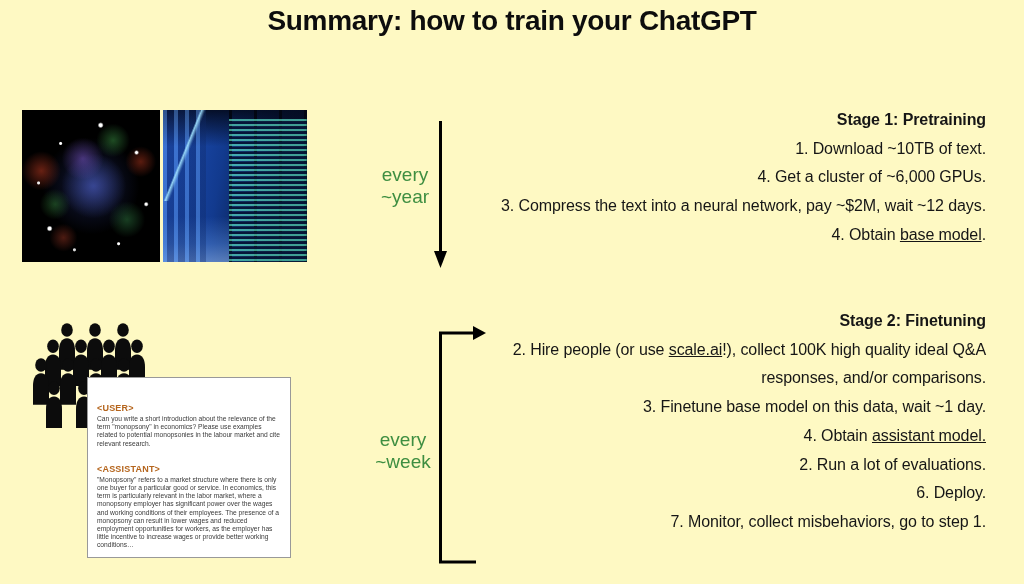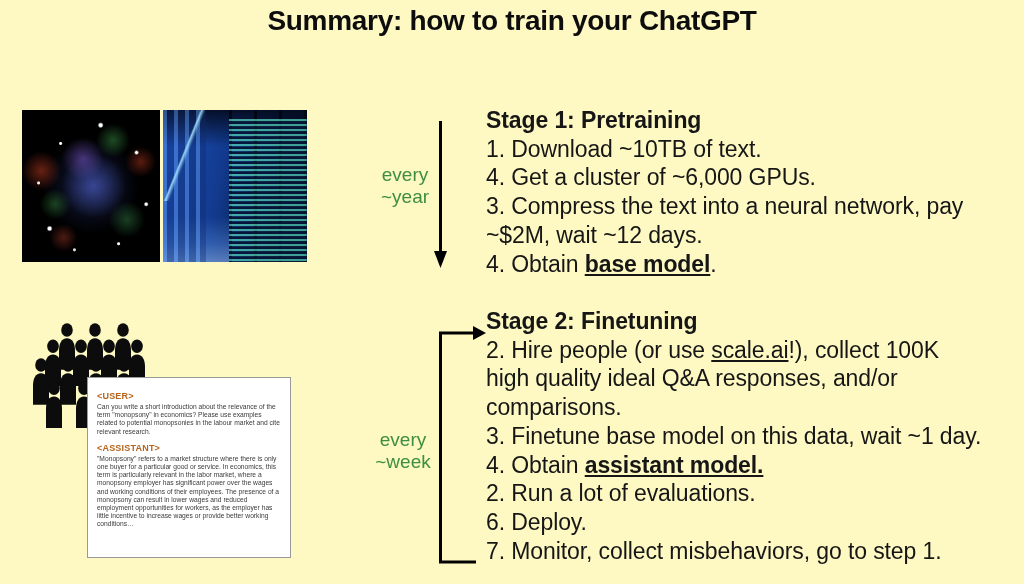--- a/index.html
+++ b/index.html
@@ -53,33 +53,33 @@
   #arr1{left:429px;top:119px;}
   #arr2{left:429px;top:322px;}
   .arr line,.arr path{stroke:#000;stroke-width:3;fill:none;}
   .arr polygon{fill:#000;stroke:none;}
   
   .cadence{position:absolute;width:62px;text-align:center;
     color:var(--accent-green,#3e8e41);font-size:19px;line-height:21.5px;}
   #cad1{left:374px;top:164px;}
   #cad2{left:372px;top:429px;}
   
-  .stage{position:absolute;left:486px;width:500px;font-size:23px;line-height:28.7px;letter-spacing:-0.1px;}
+  .stage{position:absolute;left:486px;width:500px;font-size:16px;line-height:28.7px;letter-spacing:-0.1px;text-align:right;}
   #stage1{top:106px;}
   #stage2{top:307px;}
   .stage .hd{font-weight:bold;}
-  .em{font-weight:bold;text-decoration:underline;}
+  .em{font-weight:normal;text-decoration:underline;}
   .lk{text-decoration:underline;color:inherit;cursor:pointer;}
   
   .crowd{position:absolute;left:31px;top:323px;z-index:1;fill:#0c0c0c;}
   
   .doc{position:absolute;left:87px;top:377px;width:204px;height:181px;z-index:3;
     background:#fff;border:1.5px solid #999;box-sizing:border-box;padding:9px 9px 0 9px;}
   .doc .tag{font-weight:bold;font-size:9px;letter-spacing:.2px;
-    color:var(--doc-tag-orange,#b5651d);margin:4px 0 2px 0;}
+    color:var(--doc-tag-orange,#b5651d);margin:16px 0 2px 0;}
   .doc p{font-size:6.7px;line-height:8.2px;color:#3a3a3a;margin:0 0 7px 0;}
 </style>
 </head>
 <body>
 
 <div class="slide">
 
   <div class="title">Summary: how to train your ChatGPT</div>
 
   <div class="photos">

